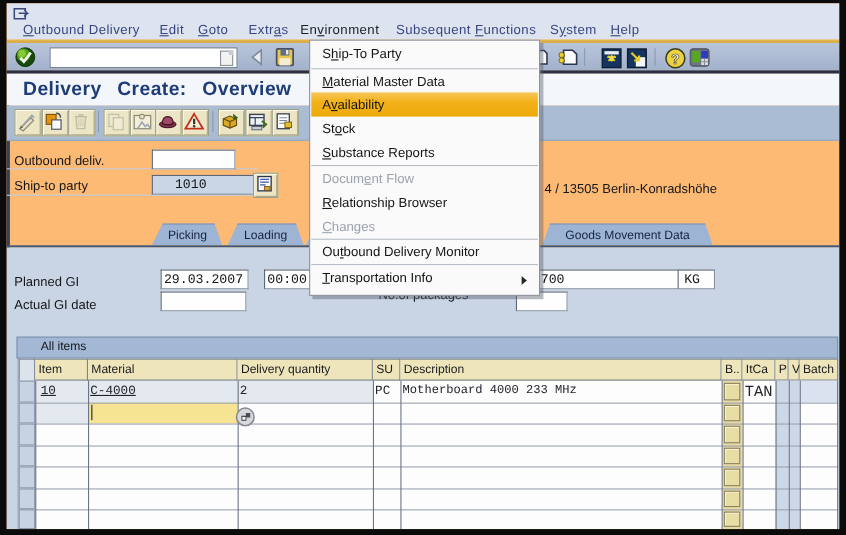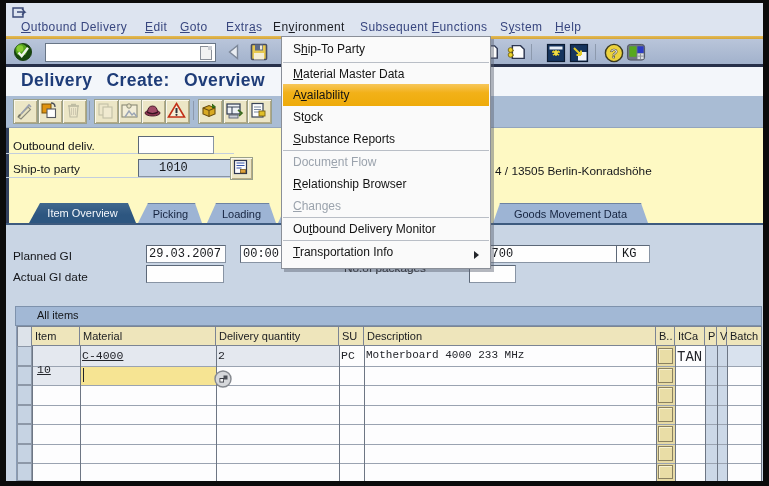--- a/index.html
+++ b/index.html
@@ -1,18 +1,18 @@
 <!DOCTYPE html>
 <html><head>
 <meta charset="utf-8">
 <style>
   html,body{margin:0;padding:0;}
   body{width:769px;height:486px;overflow:hidden;background:#0b0b0b;font-family:"Liberation Sans",sans-serif;}
   #frame{position:absolute;left:0;top:0;width:769px;height:486px;background:#0b0b0b;}
-  #screen{position:absolute;left:6px;top:3px;width:757px;height:478px;background:#fef9c3;overflow:hidden;filter:blur(0.33px);}
+  #screen{position:absolute;left:6px;top:3px;width:757px;height:478px;background:#fdba74;overflow:hidden;filter:blur(0.33px);}
   .abs{position:absolute;}
   
   #titlebar{left:0;top:0;width:757px;height:33px;background:#dde4f0;}
   #goldline{left:0;top:33px;width:757px;height:3px;background:linear-gradient(#e4bb58,#d4a538);}
   #toolbar{left:0;top:36px;width:757px;height:25px;background:linear-gradient(#b9c5da,#a2b2cc);}
   #apptitle{left:0;top:61px;width:757px;height:3px;background:#27304a;} #apptitle2{left:0;top:64px;width:757px;height:29px;background:#f3f6fa;}
   #apptoolbar{left:0;top:93px;width:757px;height:31px;background:#a9bcd4;border-bottom:1px solid #93a5bd;}
   .menuitem{position:absolute;top:17px;font-size:12px;letter-spacing:0.4px;color:#38467f;white-space:pre;}
   .menuitem u{text-decoration:underline;}
   
@@ -178,21 +178,20 @@
   <div class="infield" style="left:132px;top:156px;width:74px;height:16px;background:#c9d6e6;padding-left:20px;line-height:16px;">1010</div>
   <div class="btn3d" style="left:224px;top:154px;width:21px;height:21px;">
     <svg width="19" height="19" viewBox="0 0 19 19" style="position:absolute;left:0;top:0">
       <rect x="3.5" y="2.5" width="12" height="13" fill="#fdfdfd" stroke="#2c3550" stroke-width="1.2"></rect>
       <path d="M5.5 5 h8 M5.5 7.5 h8 M5.5 10 h5" stroke="#3956a8" stroke-width="1.1"></path>
       <rect x="9.5" y="11.5" width="5" height="3.5" fill="#e0a23c" stroke="#6a4a10" stroke-width="0.7"></rect>
     </svg>
   </div>
   <span class="lbl" style="left:489px;top:161px;">4 / 13505 Berlin-Konradshöhe</span>
 
-  <div class="tab" style="left:23px;width:107px;background:linear-gradient(#40688e,#2d5680 60%);color:#f4f7fb;clip-path:polygon(11px 0,99px 0,107px 100%,0 100%);">Item Overview</div>
   <div class="tab" style="left:132px;width:65px;background:#9db4d4;color:#15233f;clip-path:polygon(10px 0,57px 0,64px 100%,0 100%);border-top:1px solid #6e83a2;box-sizing:border-box;">Picking</div>
   <div class="tab" style="left:201px;width:69px;background:#9db4d4;color:#15233f;clip-path:polygon(9px 0,62px 0,69px 100%,0 100%);border-top:1px solid #6e83a2;box-sizing:border-box;">Loading</div>
   <div class="tab" style="left:487px;width:155px;background:#9db4d4;color:#15233f;clip-path:polygon(7px 0,148px 0,155px 100%,0 100%);border-top:1px solid #6e83a2;box-sizing:border-box;">Goods Movement Data</div>
   <div class="tab" style="left:272px;width:14px;background:#9db4d4;clip-path:polygon(9px 0,14px 0,14px 100%,0 100%);border-top:1px solid #6e83a2;box-sizing:border-box;"></div>
   <div class="abs" style="left:0;top:220px;width:757px;height:2px;background:#3d5a7e"></div>
   <div class="abs" style="left:0;top:222px;width:757px;height:256px;background:#c9d5e4"></div>
 
   <span class="lbl" style="left:7px;top:246px;">Planned GI</span>
   <div class="infield" style="left:140px;top:242px;width:76px;height:16px;padding-left:2px;line-height:16px;">29.03.2007</div>
   <div class="infield" style="left:234px;top:242px;width:44px;height:16px;padding-left:2px;line-height:16px;">00:00</div>
@@ -244,21 +243,21 @@
   <div style="position:absolute;left:65px;top:40px;width:1px;height:135px;background:#6d7684;"></div>
   <div style="position:absolute;left:201px;top:40px;width:1px;height:135px;background:#6d7684;"></div>
   <div style="position:absolute;left:324px;top:40px;width:1px;height:135px;background:#6d7684;"></div>
   <div style="position:absolute;left:349px;top:40px;width:1px;height:135px;background:#6d7684;"></div>
   <div style="position:absolute;left:641px;top:40px;width:1px;height:135px;background:#6d7684;"></div>
   <div style="position:absolute;left:660px;top:40px;width:1px;height:135px;background:#6d7684;"></div>
   <div style="position:absolute;left:690px;top:40px;width:1px;height:135px;background:#6d7684;"></div>
   <div style="position:absolute;left:702px;top:40px;width:1px;height:135px;background:#6d7684;"></div>
   <div style="position:absolute;left:712px;top:40px;width:1px;height:135px;background:#6d7684;"></div>
   <div style="position:absolute;left:746px;top:40px;width:1px;height:135px;background:#6d7684;"></div>
-  <div class="mono" style="position:absolute;left:22px;top:43px;font-size:11.5px;color:#22242a;margin-top:14px;"><u>10</u></div>
+  <div class="mono" style="position:absolute;left:22px;top:43px;font-size:11.5px;color:#22242a;"><u>10</u></div>
   <div class="mono" style="position:absolute;left:67px;top:43px;font-size:11.5px;color:#22242a;"><u>C-4000</u></div>
   <div class="mono" style="position:absolute;left:203px;top:43px;font-size:11.5px;color:#22242a;">2</div>
   <div class="mono" style="position:absolute;left:326px;top:43px;font-size:11.5px;color:#22242a;">PC</div>
   <div class="mono" style="position:absolute;left:351px;top:43px;font-size:11px;color:#22242a;">Motherboard 4000 233 MHz</div>
   <div class="mono" style="position:absolute;left:662px;top:43px;font-size:14px;color:#22242a;">TAN</div>
   <svg style="position:absolute;left:199px;top:64px" width="18" height="18" viewBox="0 0 18 18">
 <circle cx="9" cy="9" r="8" fill="#d6d8db" stroke="#85898f" stroke-width="1.4"></circle>
 <path d="M9.5 5.5 h4 v4 h-4 z" fill="#4a4e55"></path>
 <path d="M5.5 8 h4.5 v4.5 H5.5 z" fill="#3a3d44"></path>
 <rect x="6.3" y="9" width="2.9" height="2.6" fill="#f2f3f4"></rect>

